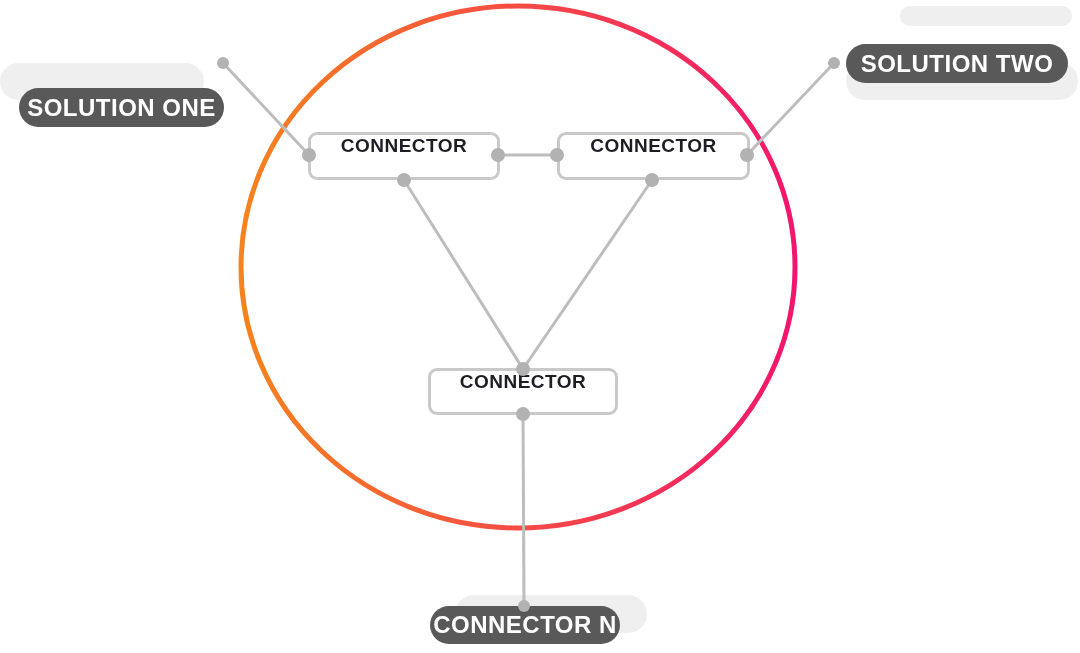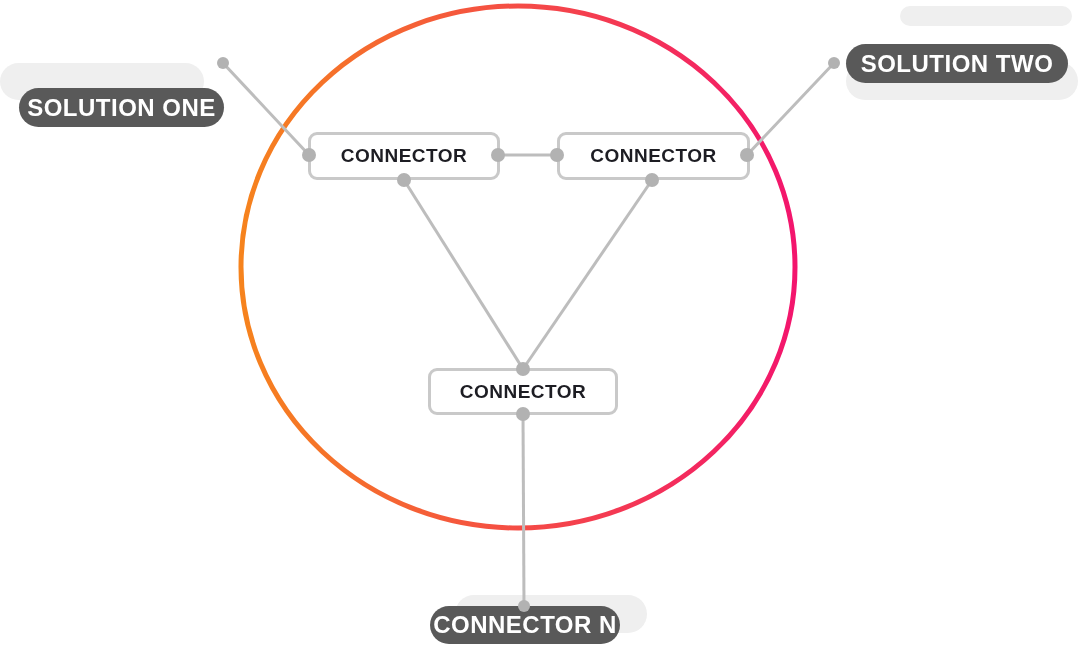--- a/index.html
+++ b/index.html
@@ -19,21 +19,21 @@
     position:absolute;background:var(--pill-background,#595959);color:var(--pill-text,#fff);
     border-radius:999px;display:flex;align-items:center;justify-content:center;
     font-weight:bold;font-size:24px;letter-spacing:0.5px;white-space:nowrap;
   }
   #pill-solution-one{left:19px;top:43px;width:205px;height:39px;margin-top:45px;}
   #pill-solution-two{left:846px;top:44px;width:222px;height:39px;}
   #pill-solution-n{left:430px;top:606px;width:190px;height:38px;}
 
   .connector{
     position:absolute;background:#fff;border:3px solid var(--connector-border,#c9c9c9);
-    border-radius:9px;display:flex;align-items:center;justify-content:center;
+    border-radius:9px;display:flex;justify-content:center;
     font-weight:bold;font-size:19px;letter-spacing:0.5px;color:var(--connector-text,#1d1d23);
     box-sizing:border-box;white-space:nowrap;
   }
   #connector-left{left:308px;top:132px;width:192px;height:48px;}
   #connector-right{left:557px;top:132px;width:193px;height:48px;}
   #connector-bottom{left:428px;top:368px;width:190px;height:47px;}
 
   .diagram-title{
     position:absolute;left:380px;top:14px;width:300px;text-align:center;
     font-weight:bold;font-size:20px;line-height:22px;letter-spacing:1px;

